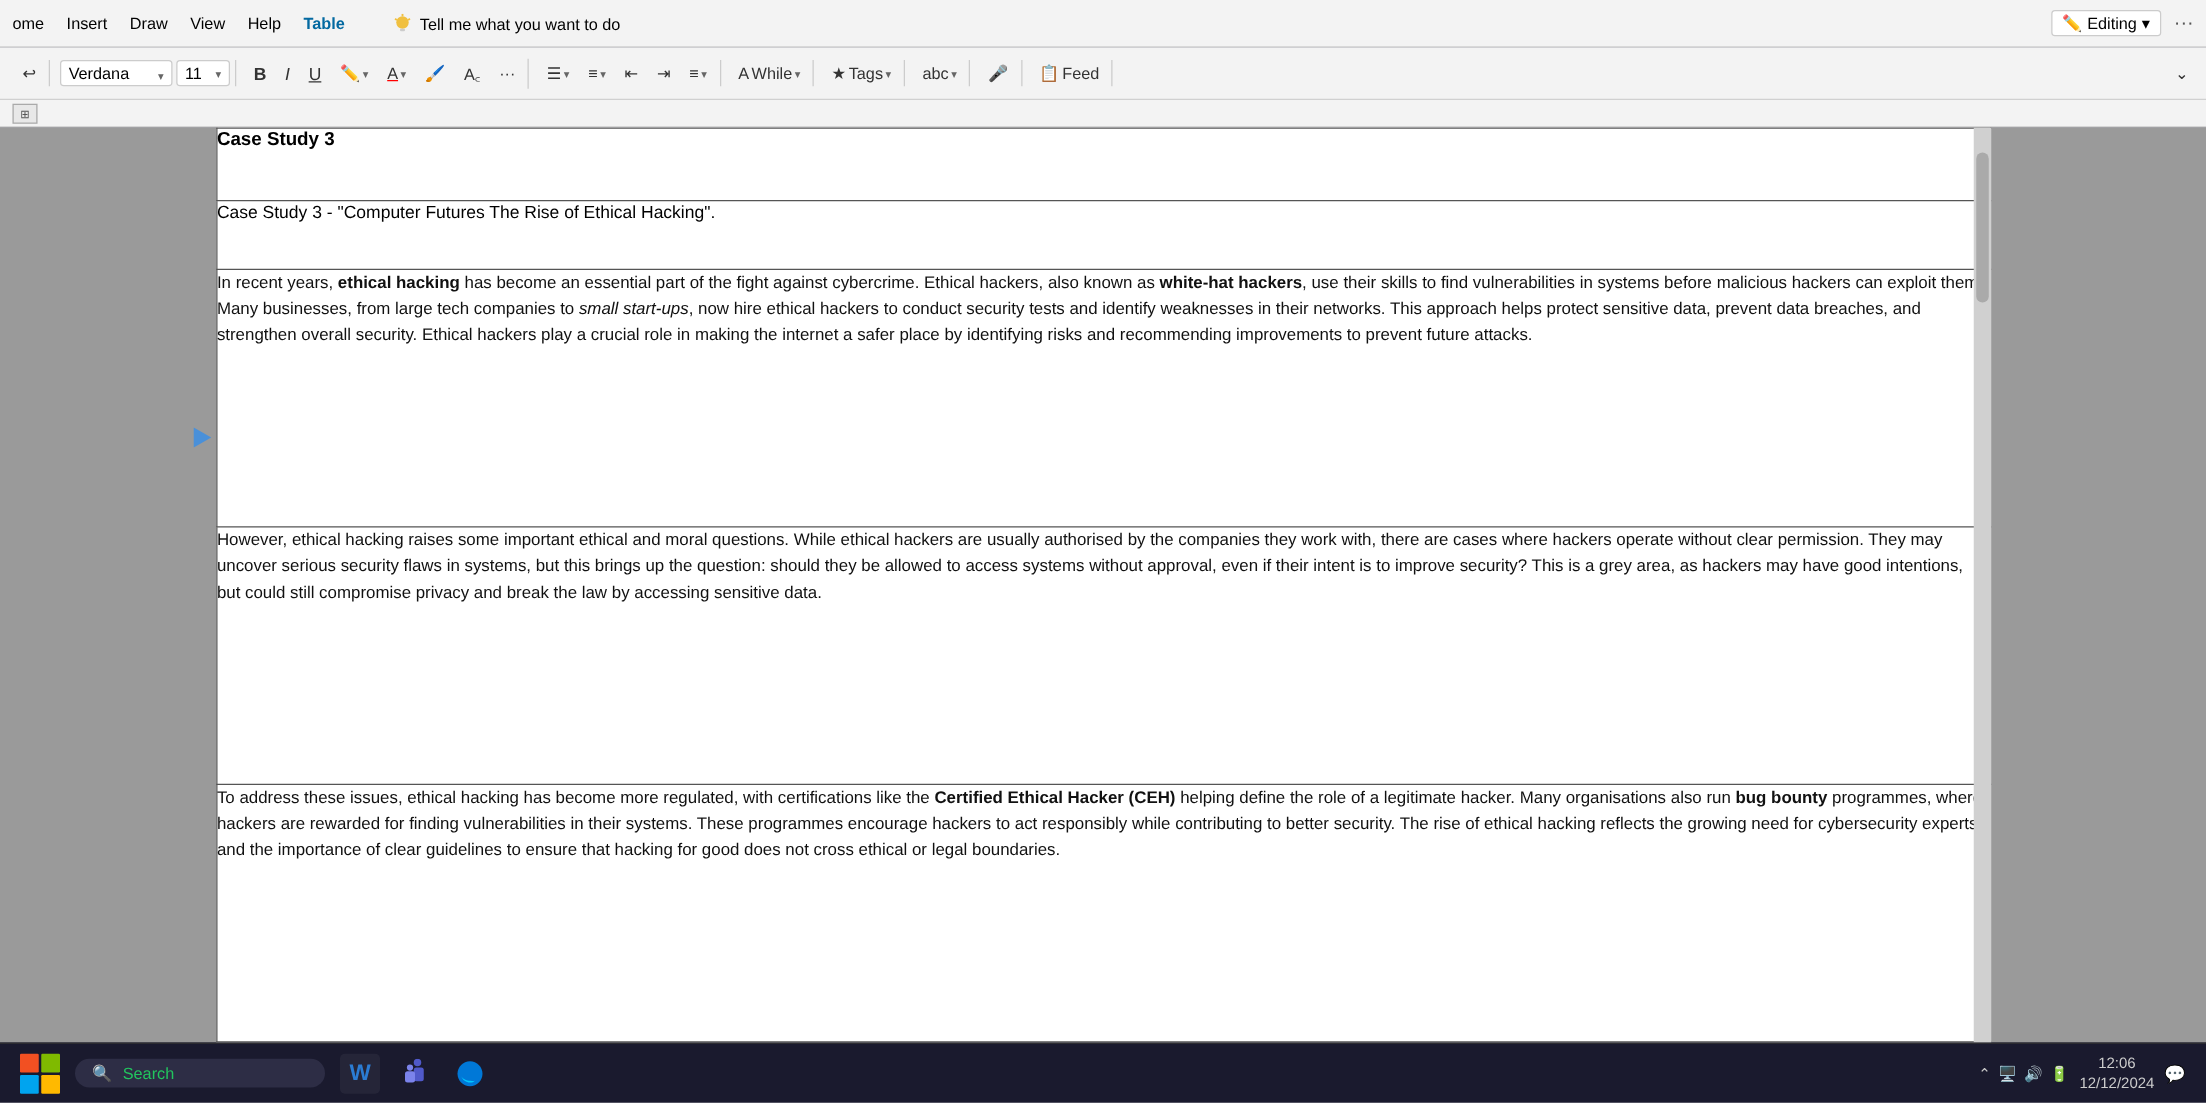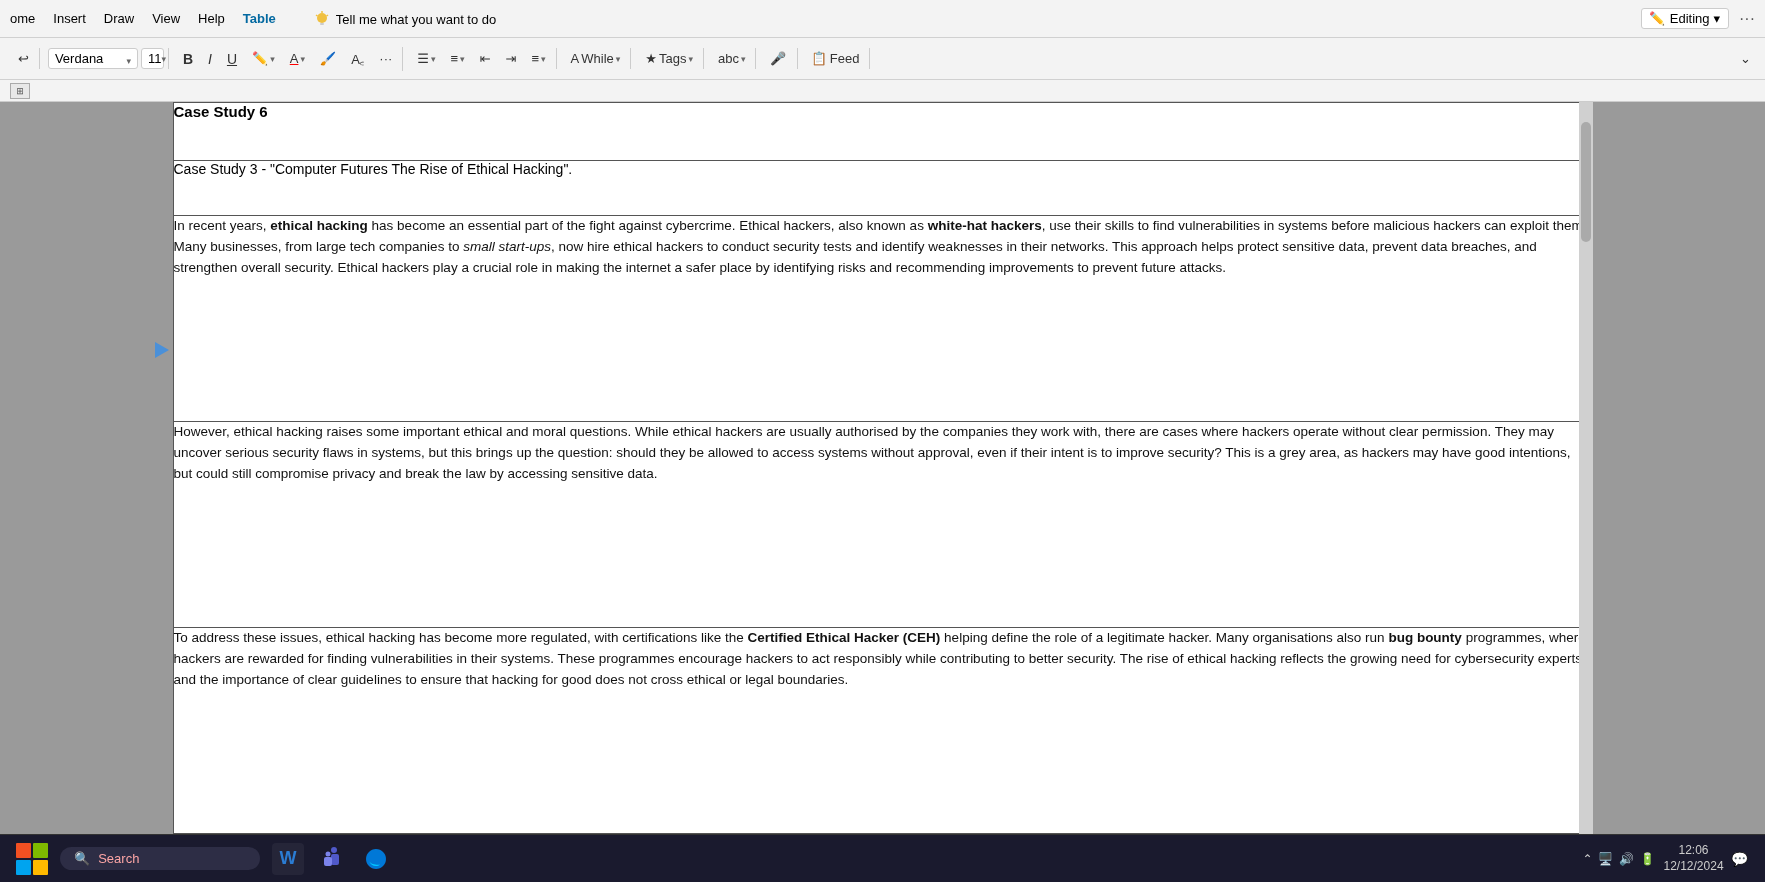--- a/index.html
+++ b/index.html
@@ -87,21 +87,21 @@
       align-items: flex-end;
       justify-content: space-between;
       cursor: pointer;
     }
     .font-size-box {
       border: 1px solid #ccc;
       border-radius: 3px;
       padding: 2px 6px;
       font-size: 13px;
       background: white;
-      width: 23px;
+      width: 43px;
       display: flex;
       align-items: center;
       justify-content: space-between;
       cursor: pointer;
     }
     .chevron { font-size: 9px; color: #666; }
     .editing-btn {
       margin-left: auto;
       display: flex;
       align-items: center;
@@ -238,21 +238,21 @@
       display: flex;
       align-items: center;
       background: #2d2d45;
       border-radius: 20px;
       padding: 4px 14px;
       gap: 8px;
       min-width: 200px;
       cursor: pointer;
     }
     .search-box span {
-      color: #fca5a5;
+      color: #22c55e;
       font-size: 13px;
     }
     .taskbar-icon {
       width: 32px;
       height: 32px;
       display: flex;
       align-items: center;
       justify-content: center;
       cursor: pointer;
       border-radius: 4px;
@@ -439,21 +439,21 @@
       <div class="left-indicator"></div>
 
       <div class="scrollbar">
         <div class="scroll-thumb"></div>
       </div>
 
       <table class="main-table">
         <tbody>
           <tr>
             <td colspan="2" class="case-study-header">
-              <span>Case Study 6</span>
+              <span>Case Study 3</span>
             </td>
           </tr>
           <tr>
             <td colspan="2" class="subtitle-row">
               <span>Case Study 3 -  "Computer Futures The Rise of Ethical Hacking".</span>
             </td>
           </tr>
           <tr>
             <td colspan="2" class="content-cell">
               <p>

